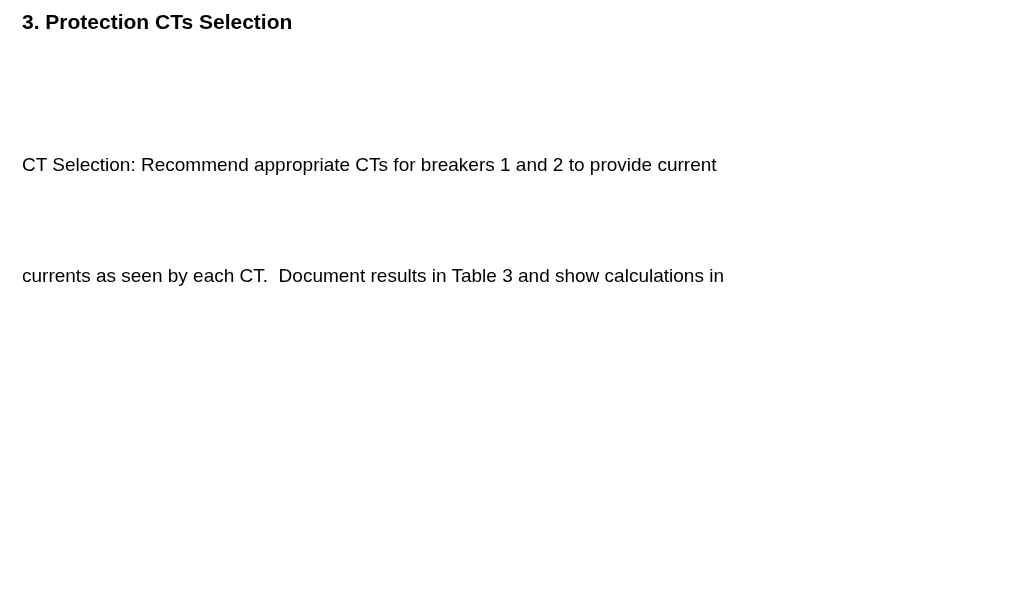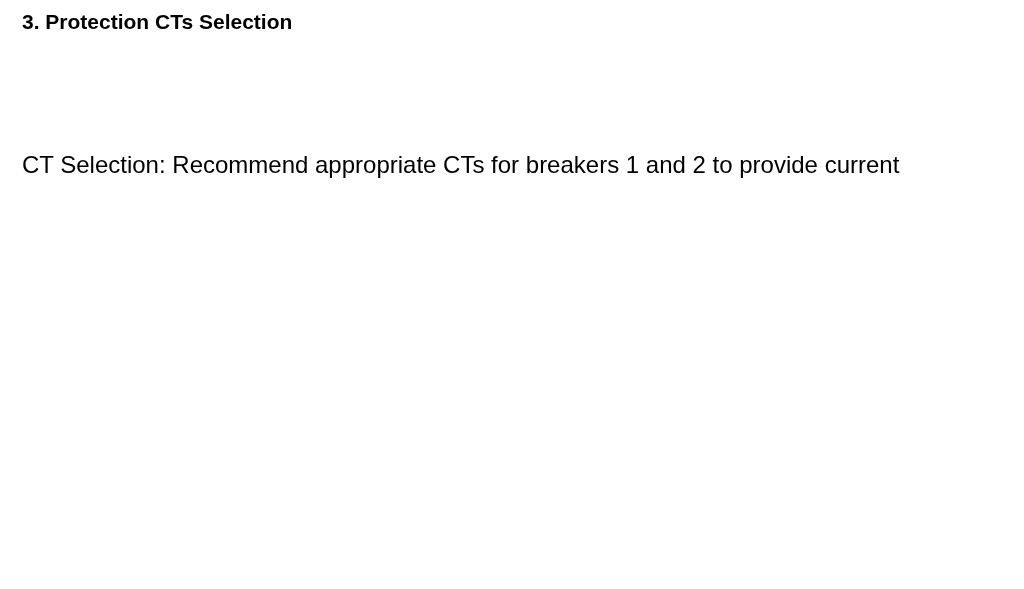--- a/index.html
+++ b/index.html
@@ -16,36 +16,37 @@
   }
   .heading {
     margin: 10px 0 0 0;
     font-size: 21px;
     line-height: 24px;
     font-weight: bold;
     white-space: pre-wrap;
   }
   .para {
     margin: 38px 0 0 0;
-    font-size: 24px;
+    font-size: 19px;
     line-height: 37px;
     white-space: pre-wrap;
     width: 995px;
   }
   .para .line { white-space: pre-wrap; }
   .u {
     text-decoration: underline;
     text-decoration-thickness: 2px;
     text-underline-offset: 4px;
   }
 </style>
 </head>
 <body>
 
 <div class="page">
 
   <h1 class="heading">3. Protection CTs Selection</h1>
 
   <div class="para">
     <div class="line"><span>CT Selection: Recommend appropriate CTs for breakers 1 and 2 to provide current</span></div>
+    <div class="line"><span>currents as seen by each CT.  Document results in Table 3 and show calculations in</span></div>
   </div>
 
 </div>
 
 </body></html>

